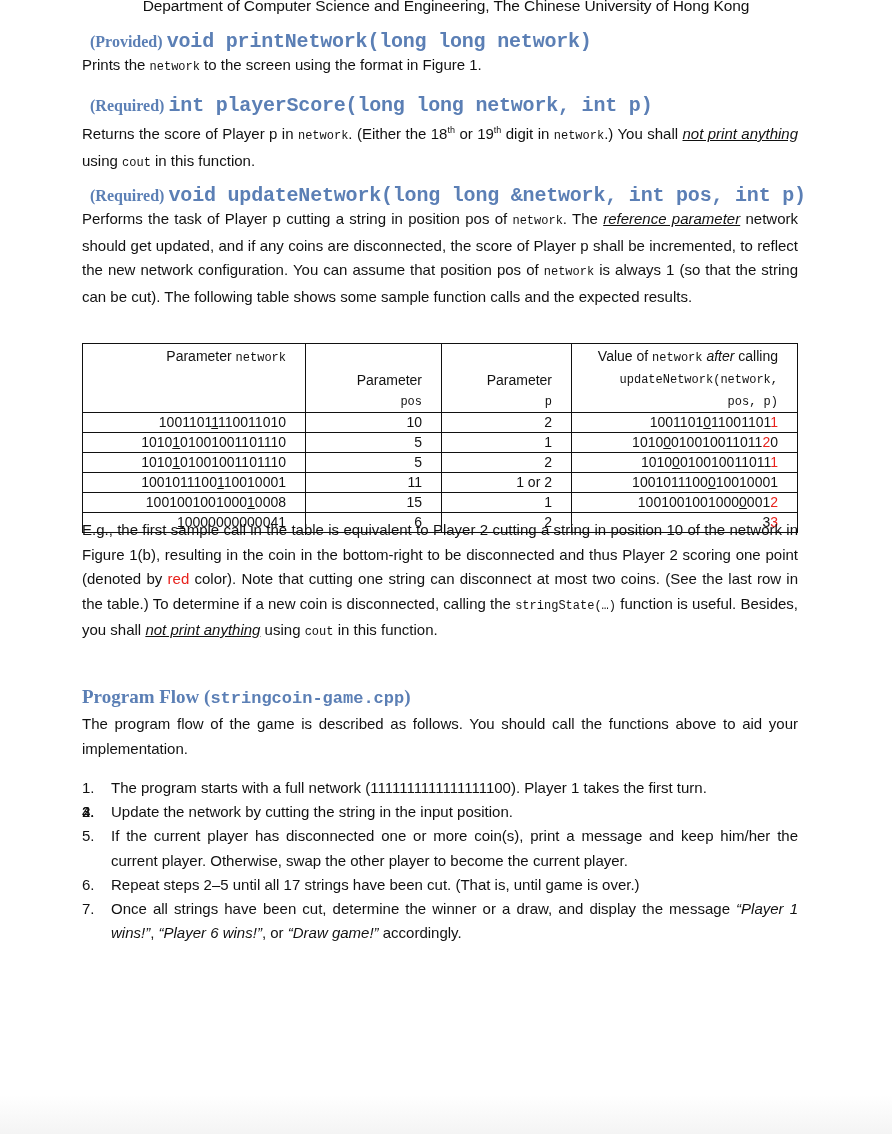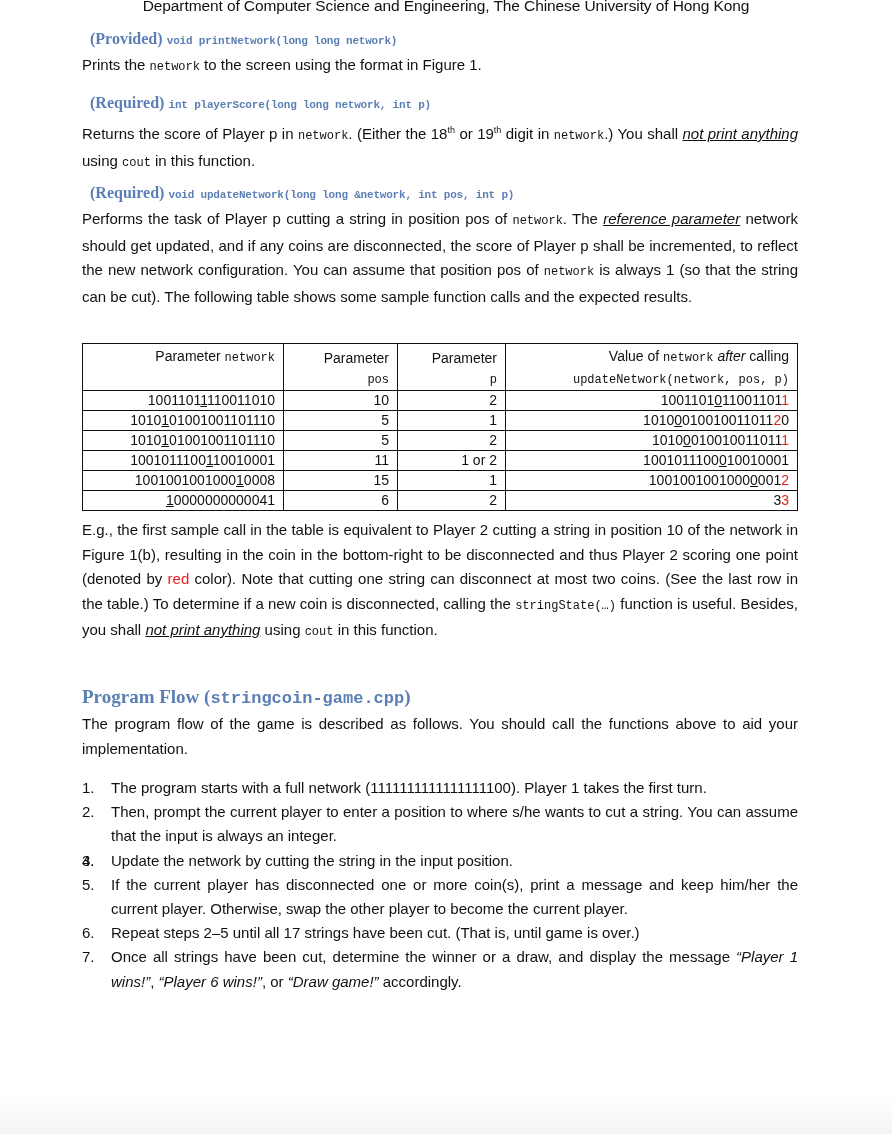--- a/index.html
+++ b/index.html
@@ -9,34 +9,34 @@
     font-family: "Liberation Sans", sans-serif; color: #111;
   }
   .running-header {
     position: absolute; left: 0; width: 892px; top: -3px; text-align: center;
     font-size: 15.5px; color: #111; letter-spacing: -0.1px;
   }
   .sig {
     position: absolute; left: 82px; font-weight: bold; color: #5b7fb5; font-size: 15px;
   }
   .sig .tag { font-family: "Liberation Serif", serif; font-weight: bold; font-size: 16px; margin-left: 8px; }
-  .sig .code { font-family: "Liberation Mono", monospace; font-weight: bold; font-size: 11px; letter-spacing: -0.2px; }
+  .sig .code { font-family: "Liberation Mono", monospace; font-weight: bold; font-size: 20px; letter-spacing: -0.2px; }
   .para {
     position: absolute; left: 82px; width: 716px; font-size: 15px; line-height: 24.5px;
     text-align: justify; color: #111;
   }
   .mono { font-family: "Liberation Mono", monospace; font-size: 12px; }
   .em-u { font-style: italic; text-decoration: underline; }
   .red { color: #e8211c; }
   table.samples {
     position: absolute; left: 82px; top: 343px; width: 716px; border-collapse: collapse;
     font-size: 14px;
   }
   table.samples td, table.samples th {
-    border: 1px solid #111; padding: 0 8px; text-align: right; font-weight: normal;
+    border: 1px solid #111; padding: 0 19px; text-align: right; font-weight: normal;
     line-height: 19px; height: 19px; vertical-align: bottom;
   }
   table.samples th { line-height: 20px; padding-top: 2px; }
   table.samples .c1 { width: 184px; }
   table.samples .c2 { width: 97px; }
   table.samples .c3 { width: 91px; }
   .u { text-decoration: underline; }
   .section-title {
     position: absolute; left: 82px; top: 686px; color: #5b7fb5; font-weight: bold;
     font-family: "Liberation Serif", serif; font-size: 19px;
@@ -132,19 +132,19 @@
   <span>E.g., the first sample call in the table is equivalent to Player 2 cutting a string in position 10 of the network in Figure 1(b), resulting in the coin in the bottom-right to be disconnected and thus Player 2 scoring one point (denoted by </span><span class="red">red</span><span> color). Note that cutting one string can disconnect at most two coins. (See the last row in the table.) To determine if a new coin is disconnected, calling the </span><span class="mono">stringState(…)</span><span> function is useful. Besides, you shall </span><span class="em-u">not print anything</span><span> using </span><span class="mono">cout</span><span> in this function.</span>
 </div>
 
 <div class="section-title">
   <span>Program Flow (</span><span class="code">stringcoin-game.cpp</span><span>)</span>
 </div>
 <div class="para" style="top:712px;">The program flow of the game is described as follows. You should call the functions above to aid your implementation.</div>
 
 <ol class="flow">
   <li><span class="num">1.</span><span>The program starts with a full network (1111111111111111100). Player 1 takes the first turn.</span></li>
-  <li><span class="num">2.</span><span>Then, prompt the current player to enter a position to where s/he wants to cut a string. You can assume that the input is always an integer.</span></li>
+  <li><span class="num">2.</span></li>
   <li><span class="num">3.</span></li>
   <li><span class="num">4.</span><span>Update the network by cutting the string in the input position.</span></li>
   <li><span class="num">5.</span><span>If the current player has disconnected one or more coin(s), print a message and keep him/her the current player. Otherwise, swap the other player to become the current player.</span></li>
   <li><span class="num">6.</span><span>Repeat steps 2–5 until all 17 strings have been cut. (That is, until game is over.)</span></li>
   <li><span class="num">7.</span><span>Once all strings have been cut, determine the winner or a draw, and display the message </span><span class="it">“Player 1 wins!”</span><span>, </span><span class="it">“Player 6 wins!”</span><span>, or </span><span class="it">“Draw game!”</span><span> accordingly.</span></li>
 </ol>
 
 </body></html>

